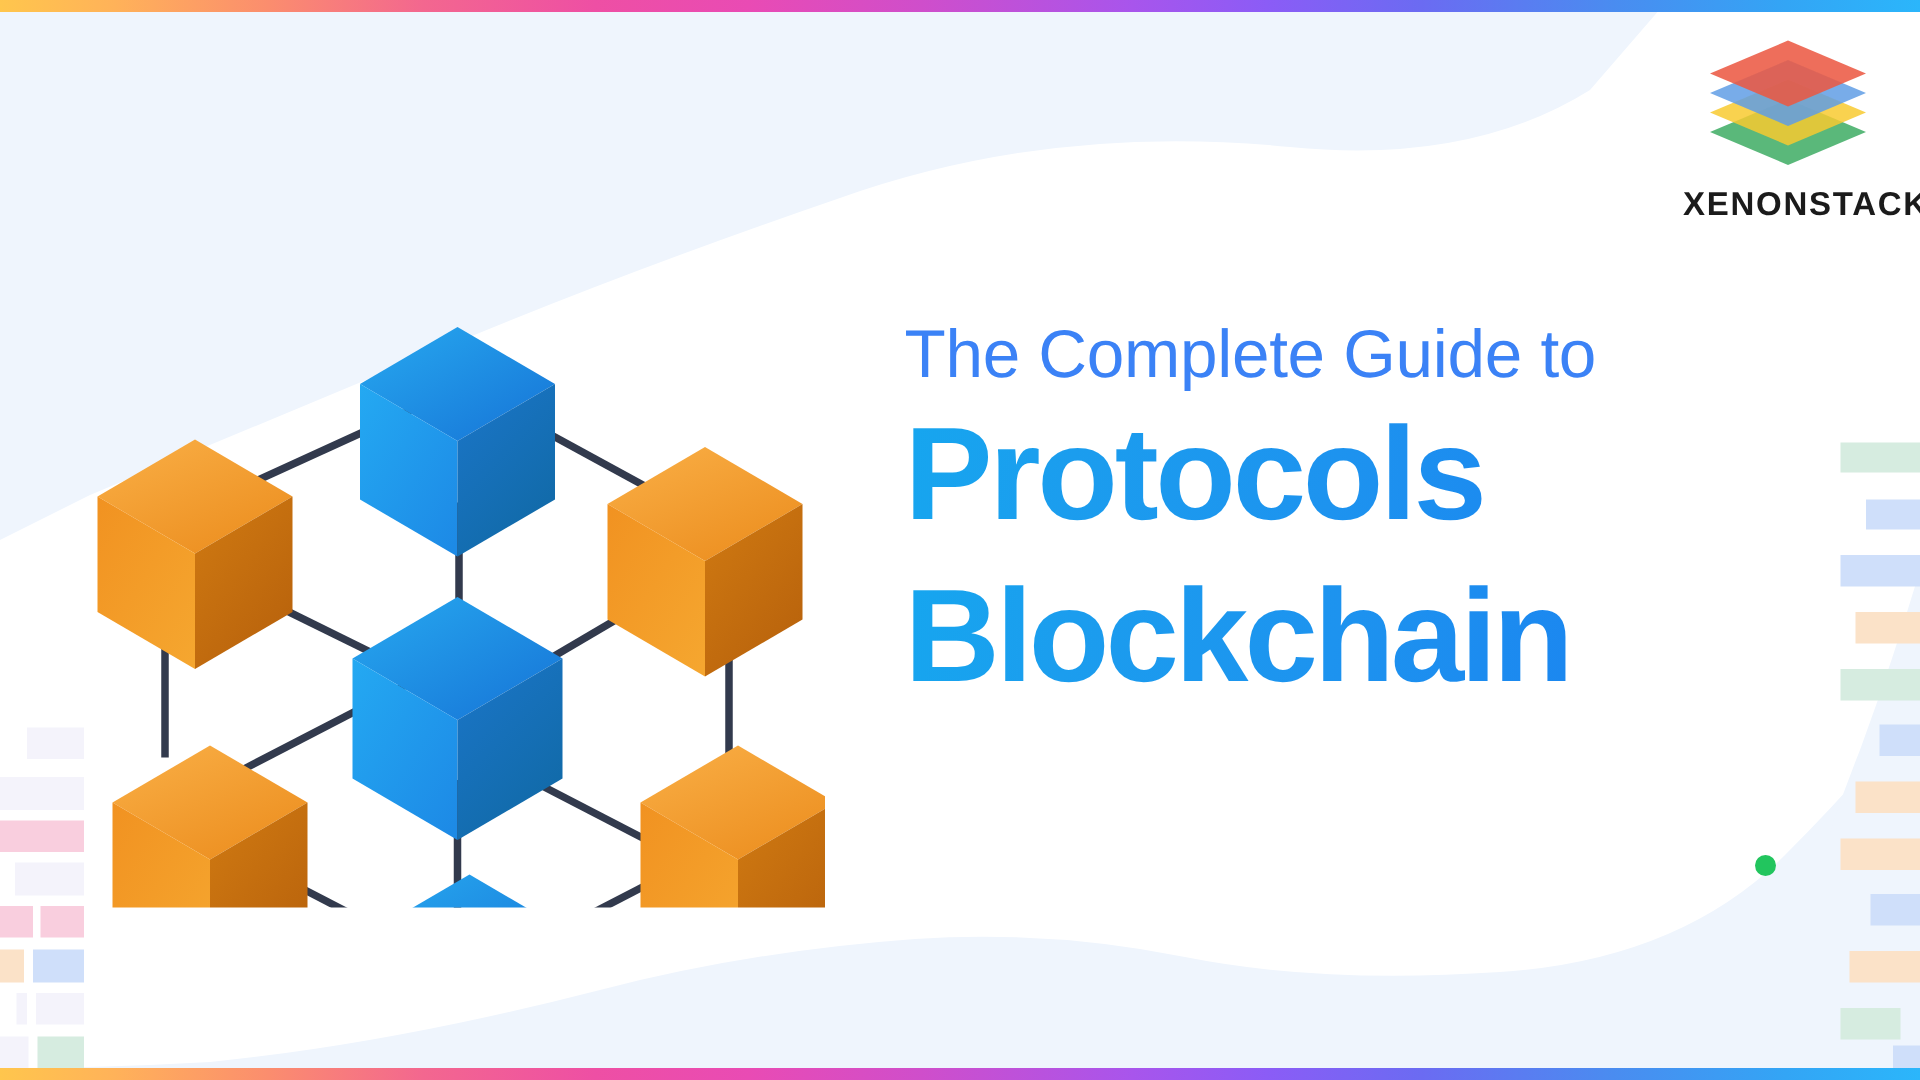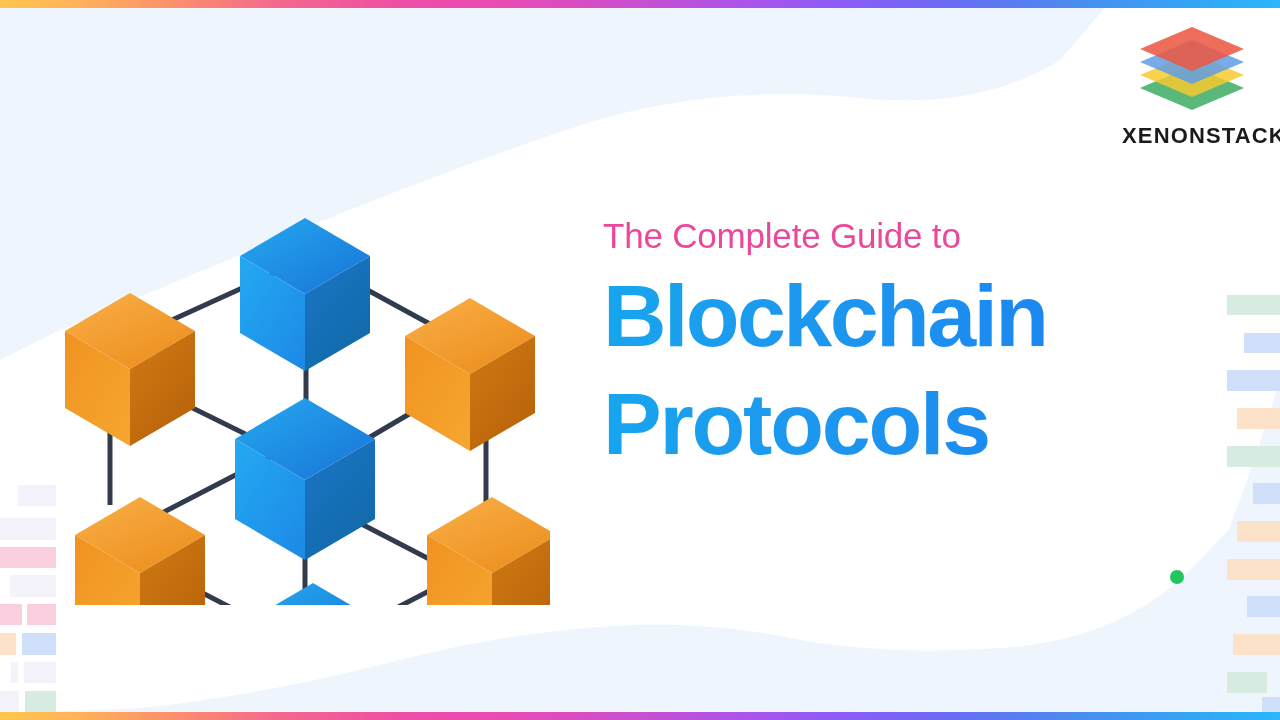--- a/index.html
+++ b/index.html
@@ -25,22 +25,22 @@
   }
   .rail-top{top:0;}
   .rail-bottom{bottom:0;}
 
   
   .chip{position:absolute;}
 
   
   .text-block{position:absolute;left:603px;top:216px;width:640px;}
   .eyebrow{
-    font-size:35px;line-height:40px;font-weight:300;
-    color:#ec4899;letter-spacing:-0.2px;white-space:nowrap;
+    font-size:45px;line-height:40px;font-weight:300;
+    color:#3b82f6;letter-spacing:-0.2px;white-space:nowrap;
   }
   .headline{
     margin-top:11px;
     font-size:88px;line-height:97px;font-weight:700;
     letter-spacing:-2.6px;
     background:linear-gradient(100deg,#16a6ef 0%,#1b9dee 18%,#1d93ef 45%,#1b85f0 75%,#1a7df0 100%);
     -webkit-background-clip:text;background-clip:text;
     -webkit-text-fill-color:transparent;color:#1b8ff0;
     white-space:nowrap;
   }
@@ -199,22 +199,22 @@
 
     <g>
       <polygon points="283,478 348,516 283,554 218,516" fill="url(#bTop)"></polygon>
       <polygon points="218,516 283,554 283,631 218,593" fill="url(#bLeft)"></polygon>
       <polygon points="283,554 348,516 348,593 283,631" fill="url(#bRight)"></polygon>
     </g>
   </svg>
 
   <div class="text-block">
     <div class="eyebrow">The Complete Guide to</div>
+    <div class="headline headline-2">Protocols</div>
     <div class="headline">Blockchain</div>
-    <div class="headline headline-2">Protocols</div>
   </div>
 
   <div class="logo">
     <div class="logo-mark">
       <svg viewBox="0 0 120 90" width="120" height="90" aria-hidden="true">
         <g opacity="0.88">
           <polygon points="60,40 112,62 60,84 8,62" fill="#22a04e" opacity="0.85"></polygon>
           <polygon points="60,27 112,49 60,71 8,49" fill="#f7c314" opacity="0.85"></polygon>
           <polygon points="60,14 112,36 60,58 8,36" fill="#4a90e2" opacity="0.85"></polygon>
           <polygon points="60,1  112,23 60,45 8,23" fill="#e8432a" opacity="0.88"></polygon>

